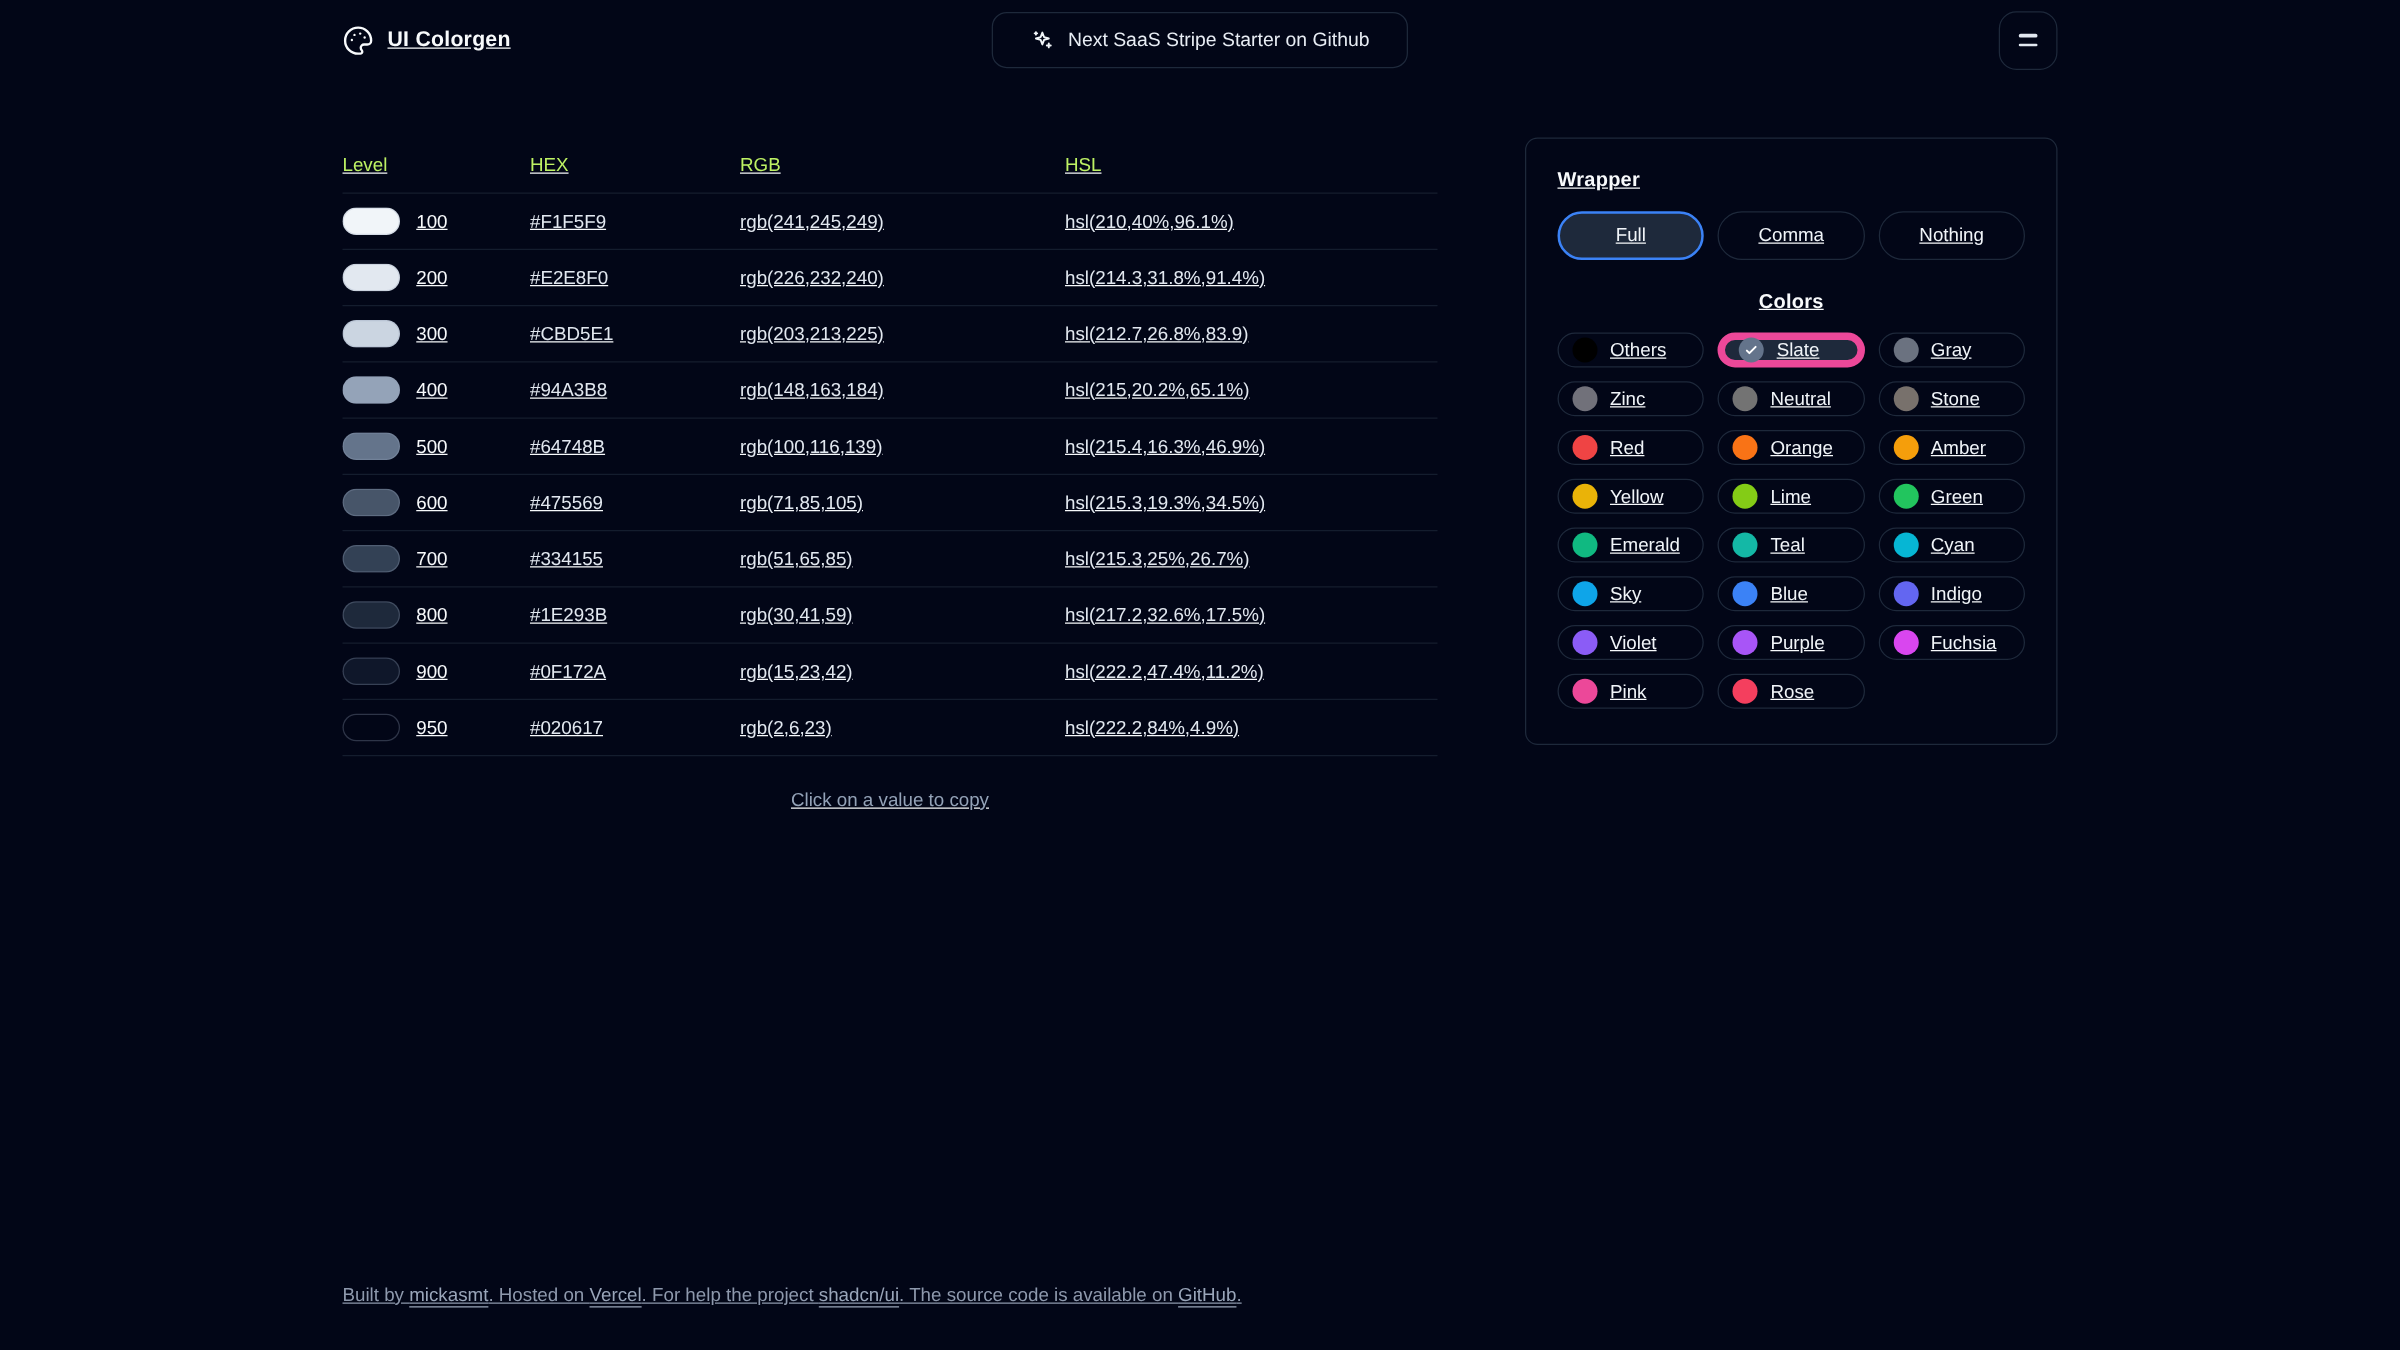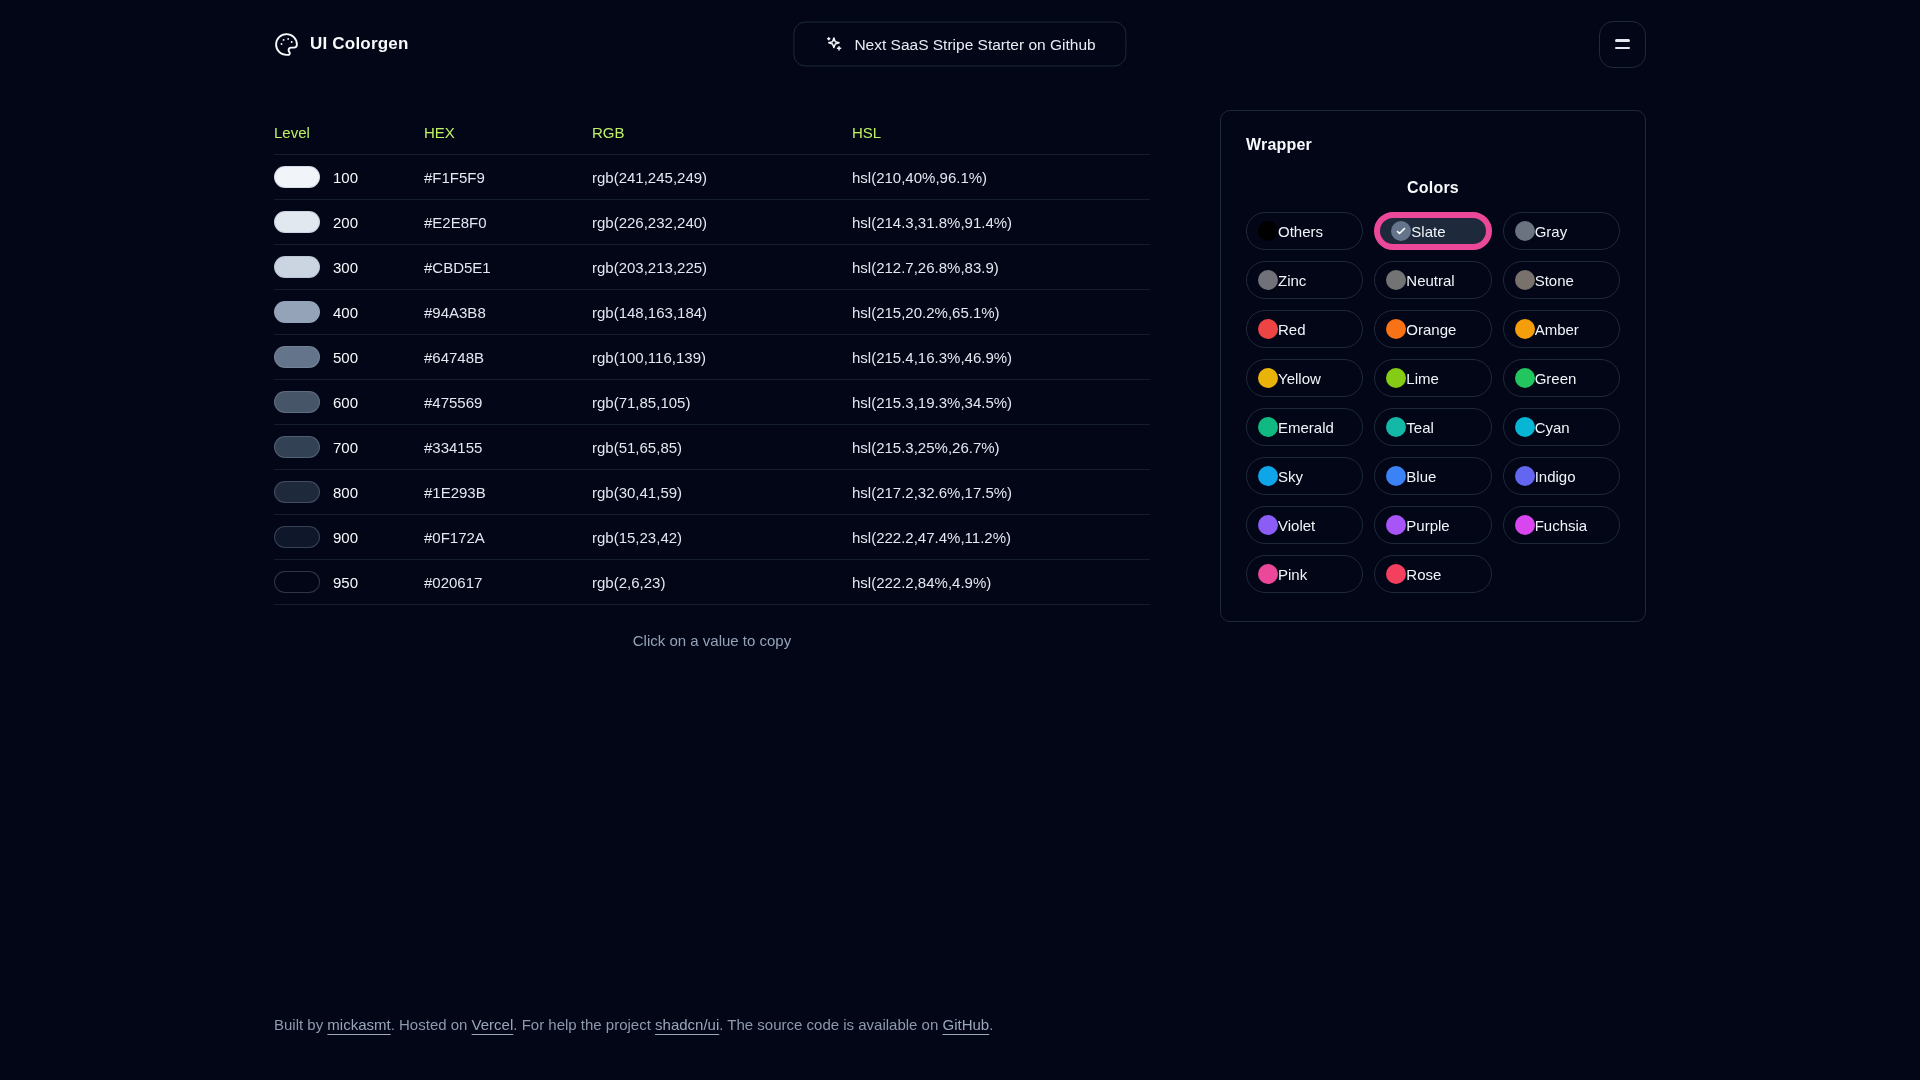--- a/index.html
+++ b/index.html
@@ -5,21 +5,21 @@
   * { box-sizing: border-box; margin: 0; padding: 0; }
   html, body { width: 1920px; height: 1080px; }
   body {
     background: #020617;
     color: #F8FAFC;
     font-family: "Liberation Sans", sans-serif;
     display: flex;
     flex-direction: column;
     overflow: hidden;
   }
-  .container { width: 1372px; margin: 12px auto; }
+  .container { width: 1372px; margin: 0 auto; text-decoration: underline; }
 
   
   .nav { height: 64px; flex: none; }
   .nav-inner {
     height: 100%;
     display: flex;
     align-items: center;
     justify-content: space-between;
     position: relative;
   }
@@ -75,24 +75,24 @@
   .pill-btn {
     height: 39px; border-radius: 999px;
     border: 1px solid #1E293B; background: transparent;
     color: #F1F5F9; font-size: 15px; font-family: inherit;
     display: flex; align-items: center; justify-content: center;
     cursor: pointer;
   }
   .pill-btn.selected { border: 2px solid #3B82F6; background: #1E293B; }
   .colors-title { margin-top: 25px; text-align: center; }
   .color-btn {
-    height: 38px; border-radius: 999px;
+    height: 28px; border-radius: 999px;
     border: 1px solid #1E293B; background: transparent;
     color: #F1F5F9; font-size: 15px; font-family: inherit;
-    display: flex; align-items: center; justify-content: flex-start; 
+    display: flex; align-items: center; justify-content: flex-start; gap: 10px;
     padding: 0 11px; cursor: pointer; white-space: nowrap;
   }
   .color-btn.selected { border: 6px solid #ec4899; background: #1E293B; }
   .dot { width: 20px; height: 20px; border-radius: 50%; flex: none;
          display: flex; align-items: center; justify-content: center; }
   .dot svg { width: 12px; height: 12px; }
 
   
   .footer { flex: none; padding-bottom: 35px; font-size: 15px; color: #8E99AD; }
   .footer a { color: #9AA6BA; text-decoration: underline; text-underline-offset: 4px; cursor: pointer; }
@@ -236,20 +236,25 @@
           <div class="val">#020617</div>
           <div class="val">rgb(2,6,23)</div>
           <div class="val">hsl(222.2,84%,4.9%)</div>
         </div>
       </div>
     <div class="hint">Click on a value to copy</div>
   </section>
 
   <aside class="panel">
     <div class="panel-title">Wrapper</div>
+    <div class="opts-grid" id="wrapper-opts">
+        <button class="pill-btn selected">Full</button>
+        <button class="pill-btn">Comma</button>
+        <button class="pill-btn">Nothing</button>
+      </div>
     <div class="panel-title colors-title">Colors</div>
     <div class="opts-grid" id="colors-grid">
         <button class="color-btn">
           <span class="dot" style="background: rgb(0, 0, 0);"></span>
           <span>Others</span>
         </button>
         <button class="color-btn selected">
           <span class="dot" style="background: rgb(100, 116, 139);">
             <svg viewBox="0 0 24 24" fill="none" stroke="#FFFFFF" stroke-width="3.2" stroke-linecap="round" stroke-linejoin="round">
               <path d="M5 13l4 4L19 7"></path>

